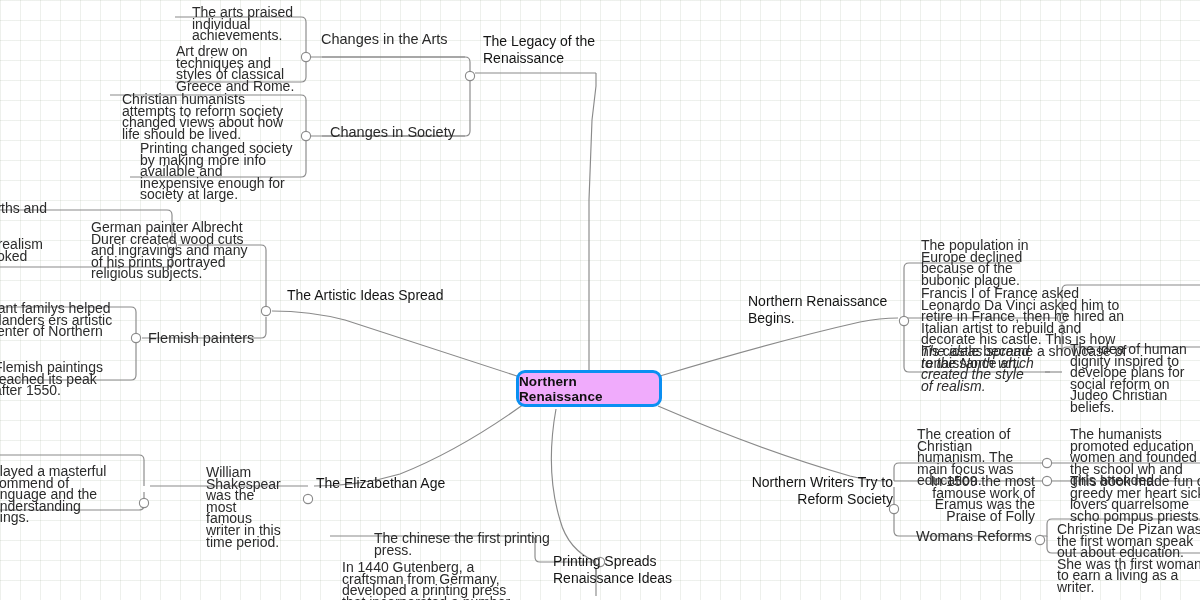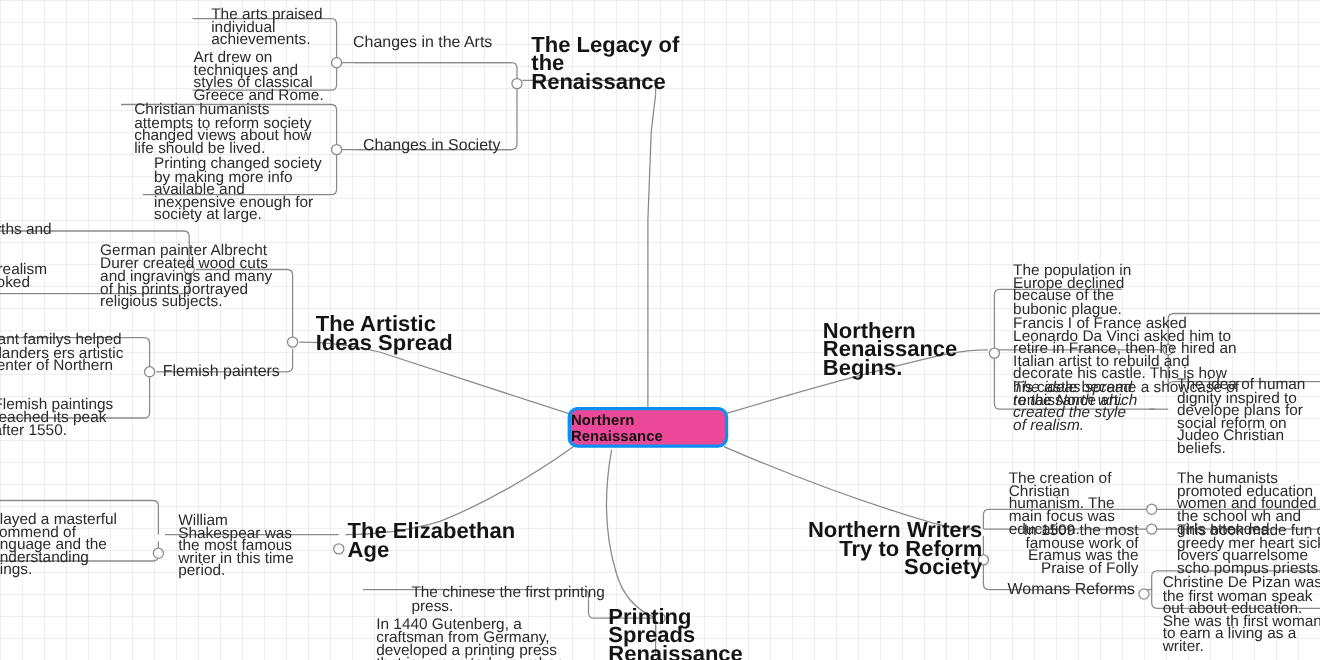--- a/index.html
+++ b/index.html
@@ -13,26 +13,26 @@
     font-family:"Liberation Sans", sans-serif;
     color:#1b1b1b;
     -webkit-font-smoothing:antialiased;
   }
   #wires{position:absolute;left:0;top:0;width:1200px;height:600px;pointer-events:none;}
   .node{position:absolute;box-sizing:border-box;}
 
   
   .root{
     left:516px;top:370px;width:146px;height:37px;
-    background:#ec4899;border:3px solid #0b8ff2;border-radius:9px;
+    background:#f0abfc;border:3px solid #0b8ff2;border-radius:9px;
     display:flex;align-items:center;justify-content:center;
     font-size:13.5px;font-weight:bold;color:#101010;letter-spacing:.1px;
   }
   
-  .l1{font-size:20px;font-weight:bold;line-height:17px;color:#141414;}
+  .l1{font-size:14px;font-weight:normal;line-height:17px;color:#141414;}
   
   .l2{font-size:14.5px;font-weight:normal;line-height:17px;color:#2a2a2a;}
   
   .leaf{font-size:14px;line-height:11.6px;color:#2b2b2b;}
 </style>
 </head>
 <body>
 
 <svg id="wires" viewBox="0 0 1200 600">
   <g fill="none" stroke="#8a8a8a" stroke-width="1.15">
@@ -141,21 +141,21 @@
 <div class="node leaf" style="left:-14px;top:239px;width:70px;">h realism looked</div>
 
 <div class="node l2" style="left:148px;top:330px;width:140px;">Flemish painters</div>
 
 <div class="node leaf" style="left:-10px;top:303px;width:125px;">hant familys helped Flanders ers artistic center of Northern</div>
 
 <div class="node leaf" style="left:-6px;top:362px;width:120px;">Flemish paintings reached its peak after 1550.</div>
 
 <div class="node l1" style="left:316px;top:475px;width:160px;">The Elizabethan Age</div>
 
-<div class="node leaf" style="left:162px;top:467px;width:120px;">William Shakespear was the most famous writer in this time period.</div>
+<div class="node leaf" style="left:162px;top:467px;width:120px;padding-left:44px;">William Shakespear was the most famous writer in this time period.</div>
 
 <div class="node leaf" style="left:-8px;top:466px;width:128px;">played a masterful commend of anguage and the understanding eings.</div>
 
 <div class="node l1" style="left:553px;top:553px;width:120px;">Printing Spreads Renaissance Ideas</div>
 
 <div class="node leaf" style="left:374px;top:533px;width:180px;">The chinese the first printing press.</div>
 
 <div class="node leaf" style="left:342px;top:562px;width:180px;">In 1440 Gutenberg, a craftsman from Germany, developed a printing press that incorporated a number of technologies in a new way.</div>
 
 <div class="node l1" style="left:748px;top:293px;width:140px;">Northern Renaissance Begins.</div>

